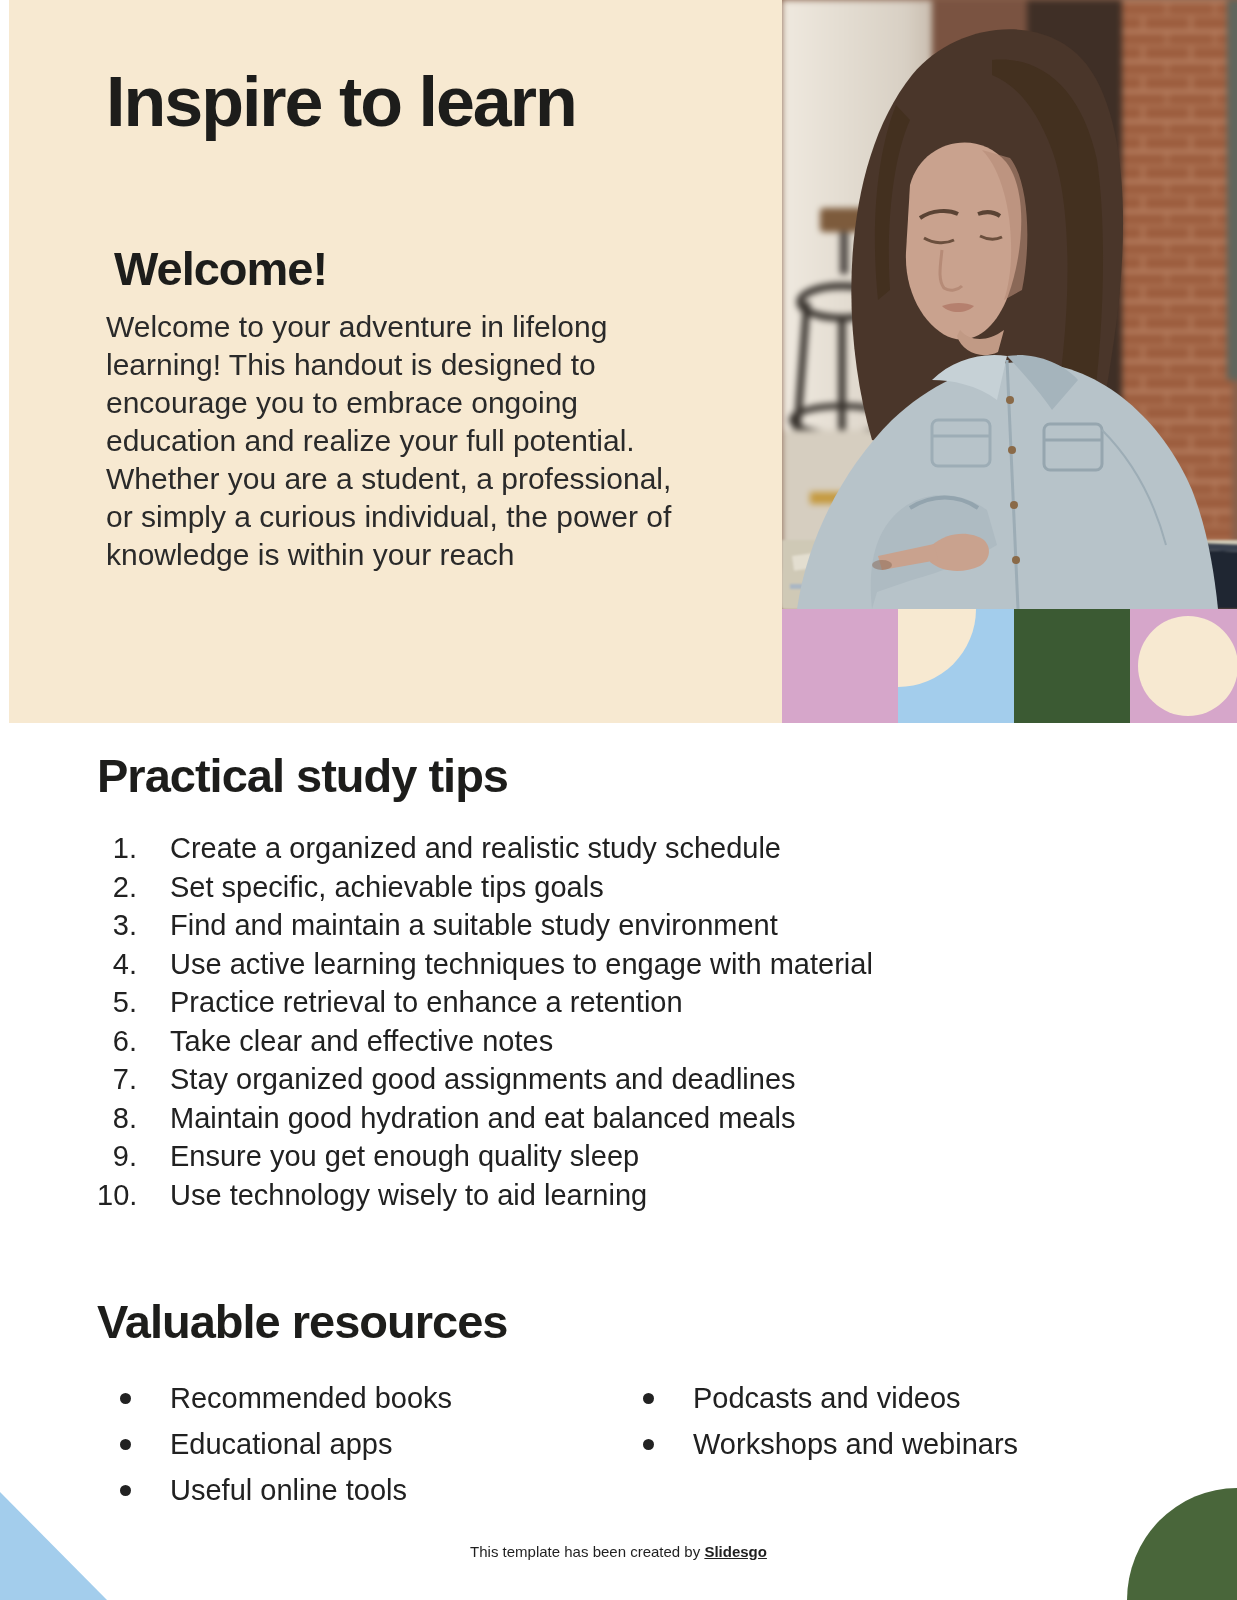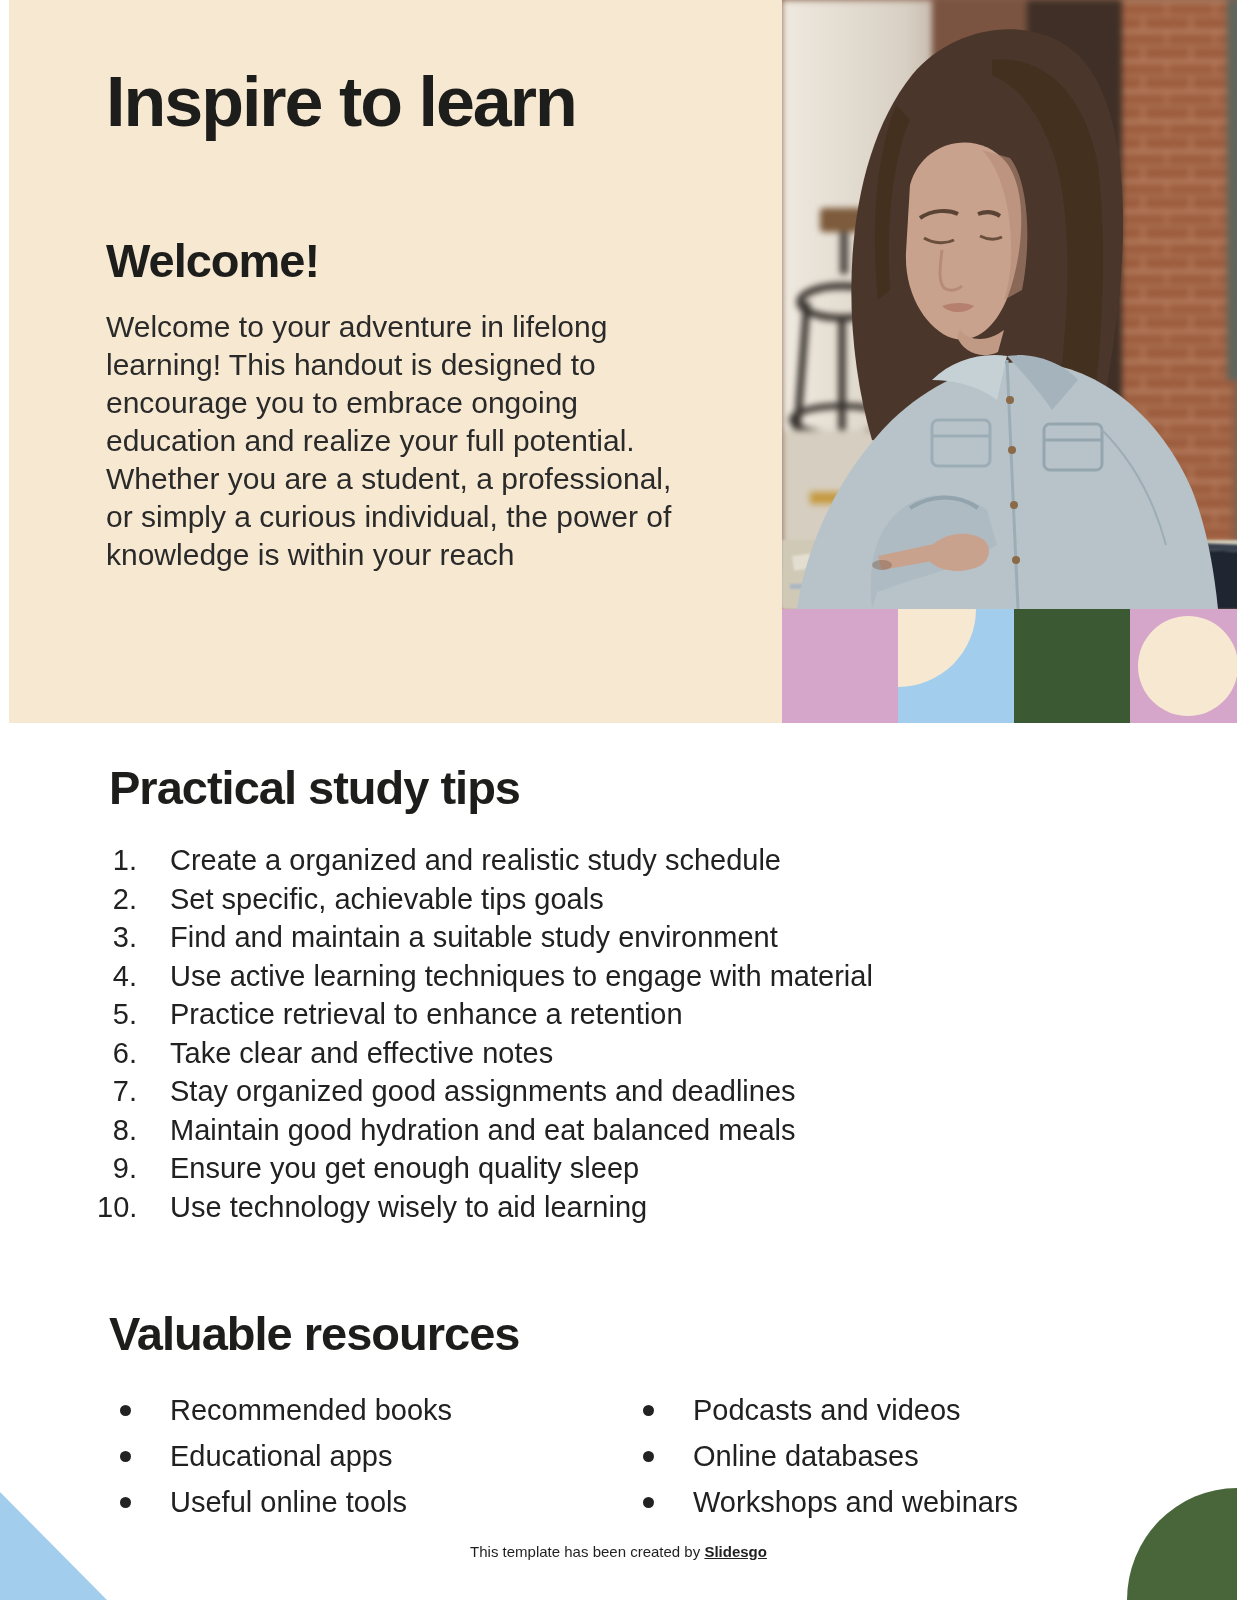--- a/index.html
+++ b/index.html
@@ -10,21 +10,21 @@
     color:var(--color-text, #1f1f1f);
   }
   
   .hero{position:absolute; left:9px; top:0; width:1237px; height:723px;
         background:var(--color-cream,#f7e9d1);}
   .hero h1{
     position:absolute; left:97px; top:62px; margin:0;
     font-size:70px; font-weight:700; letter-spacing:-2px; color:#1d1d1b;
   }
   .hero h2.welcome{
-    position:absolute; left:97px; top:233px; margin:0;
+    position:absolute; left:97px; top:233px; margin:8px;
     font-size:47px; font-weight:700; letter-spacing:-1px; color:#1d1d1b;
   }
   .hero p{
     position:absolute; left:97px; top:308px; margin:0; width:600px;
     font-size:30px; line-height:38px; color:#2a2a2a;
   }
   .photo{
     position:absolute; left:773px; top:0; width:464px; height:609px;
     overflow:hidden; background:#87604b;
   }
@@ -41,21 +41,21 @@
     position:absolute; left:-78px; top:-78px; width:156px; height:156px;
     border-radius:50%; background:var(--color-cream,#f7e9d1);
   }
   .sq-pink2 .circle{
     position:absolute; left:50%; top:50%; width:100px; height:100px;
     margin:-50px 0 0 -50px; border-radius:50%;
     background:var(--color-cream,#f7e9d1);
   }
   
   .section-heading{
-    margin:12px; font-size:47px; font-weight:700; letter-spacing:-1px; color:#1d1d1b;
+    margin:0; font-size:47px; font-weight:700; letter-spacing:-1px; color:#1d1d1b;
   }
   .tips{position:absolute; left:97px; top:748px; width:1060px;}
   .tips ol{
     margin:26px 0 0 0; padding:0 0 0 73px; list-style:none; counter-reset:tip;
   }
   .tips ol li{
     position:relative; font-size:29px; line-height:38.5px; color:#212121;
     counter-increment:tip;
   }
   .tips ol li::before{
@@ -231,21 +231,20 @@
           <li>Recommended books</li>
 
           <li>Educational apps</li>
 
           <li>Useful online tools</li>
         </ul>
       <ul class="right">
 
           <li>Podcasts and videos</li>
 
-          <li>Online databases</li>
 
           <li>Workshops and webinars</li>
         </ul>
     </div>
   </section>
 
   <div class="footer">
     <span>This template has been created by </span><a>Slidesgo</a>
   </div>
 

